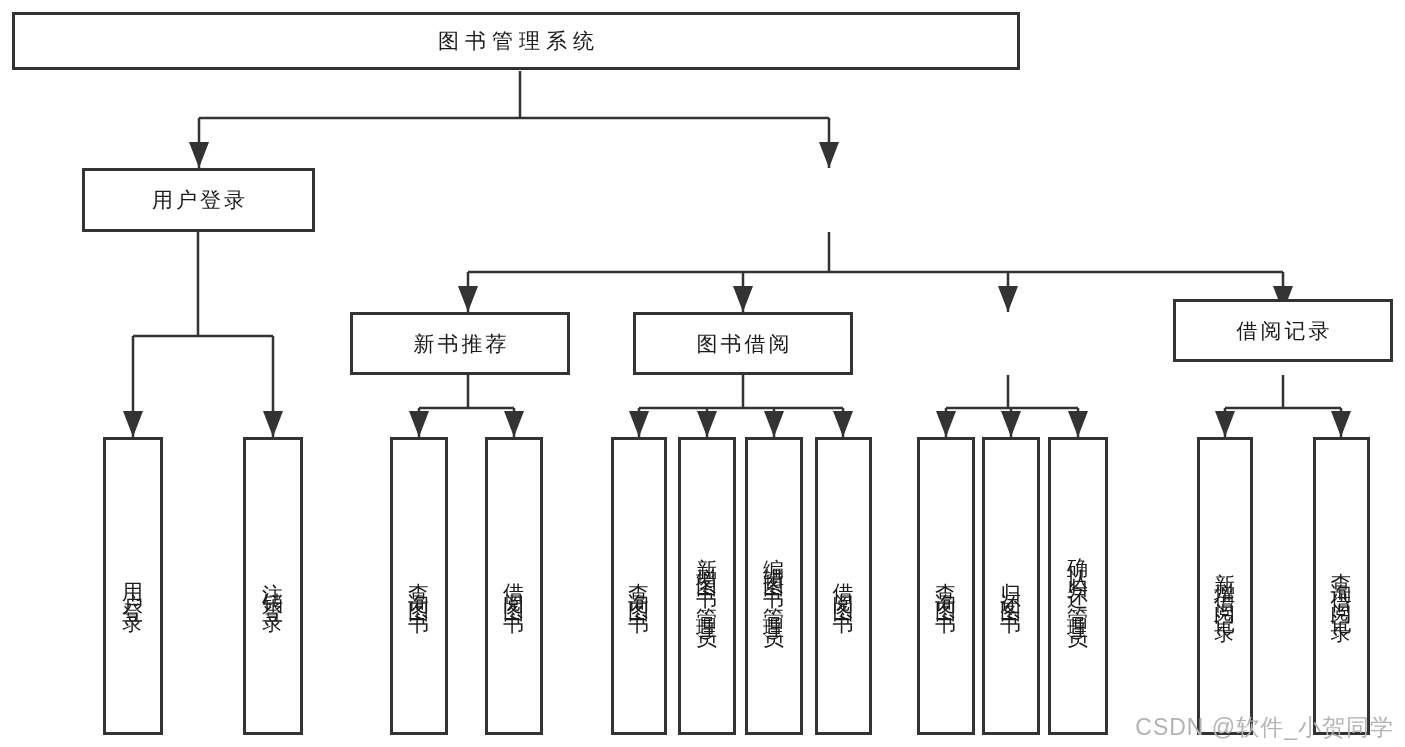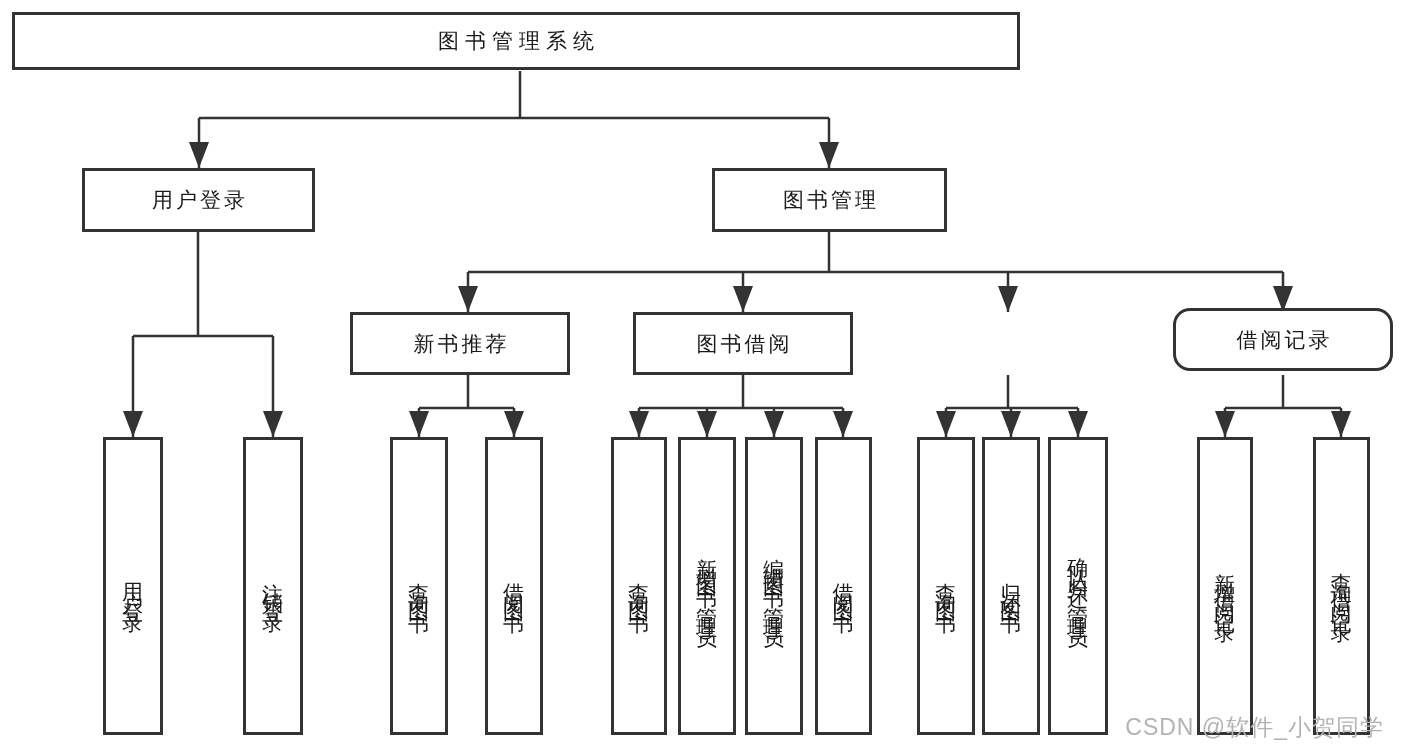--- a/index.html
+++ b/index.html
@@ -37,40 +37,40 @@
   }
 
   
   #n-root            { left: 12px;   top: 12px;  width: 1008px; height: 58px; }
   #n-user-login      { left: 82px;   top: 168px; width: 233px;  height: 64px; }
   #n-book-mgmt       { left: 712px;  top: 168px; width: 235px;  height: 64px; }
 
   #n-new-book-rec    { left: 350px;  top: 312px; width: 220px;  height: 63px; }
   #n-book-borrowing  { left: 633px;  top: 312px; width: 220px;  height: 63px; text-align: right; }
   #n-current-borrow  { left: 898px;  top: 312px; width: 220px;  height: 63px; }
-  #n-borrow-records  { left: 1173px; top: 308px; width: 220px;  height: 63px; border-radius: 17px; }
+  #n-borrow-records  { left: 1173px; top: 299px; width: 220px;  height: 63px; }
 
   .leaf { top: 437px; height: 298px; }
   #l-user-login      { left: 103px;  width: 60px; }
   #l-logout          { left: 243px;  width: 60px; }
   #l-nbr-query       { left: 390px;  width: 58px; }
   #l-nbr-borrow      { left: 485px;  width: 58px; }
   #l-bb-query        { left: 611px;  width: 56px; }
   #l-bb-add          { left: 678px;  width: 58px; }
   #l-bb-edit         { left: 745px;  width: 58px; }
   #l-bb-borrow       { left: 815px;  width: 57px; }
   #l-cb-query        { left: 917px;  width: 58px; }
   #l-cb-return       { left: 982px;  width: 58px; }
   #l-cb-confirm      { left: 1048px; width: 60px; }
   #l-br-add          { left: 1197px; width: 56px; }
   #l-br-query        { left: 1313px; width: 57px; }
 
   .watermark {
     position: absolute;
-    right: 21px;
+    right: 11px;
     bottom: 4px;
     font-size: 23px;
     letter-spacing: 1px;
     color: #b3b3b3;
     white-space: nowrap;
   }
 </style>
 </head>
 <body>
 
@@ -122,21 +122,20 @@
     <g>
       <path d="M1283 375 V408 M1225 408 H1341 M1225 408 V437 M1341 408 V437"></path>
       <polygon points="1215,411 1235,411 1225,437"></polygon>
       <polygon points="1331,411 1351,411 1341,437"></polygon>
     </g>
   </svg>
 
   <div id="n-root" class="node root-node">图书管理系统</div>
 
   <div id="n-user-login" class="node h-node">用户登录</div>
-  <div id="n-book-mgmt" class="node h-node">图书管理</div>
 
   <div id="n-new-book-rec" class="node h-node">新书推荐</div>
   <div id="n-book-borrowing" class="node h-node">图书借阅</div>
   <div id="n-borrow-records" class="node h-node">借阅记录</div>
 
   <div id="l-user-login" class="node v-node leaf">用户登录</div>
   <div id="l-logout" class="node v-node leaf">注销登录</div>
 
   <div id="l-nbr-query" class="node v-node leaf">查询图书</div>
   <div id="l-nbr-borrow" class="node v-node leaf">借阅图书</div>

